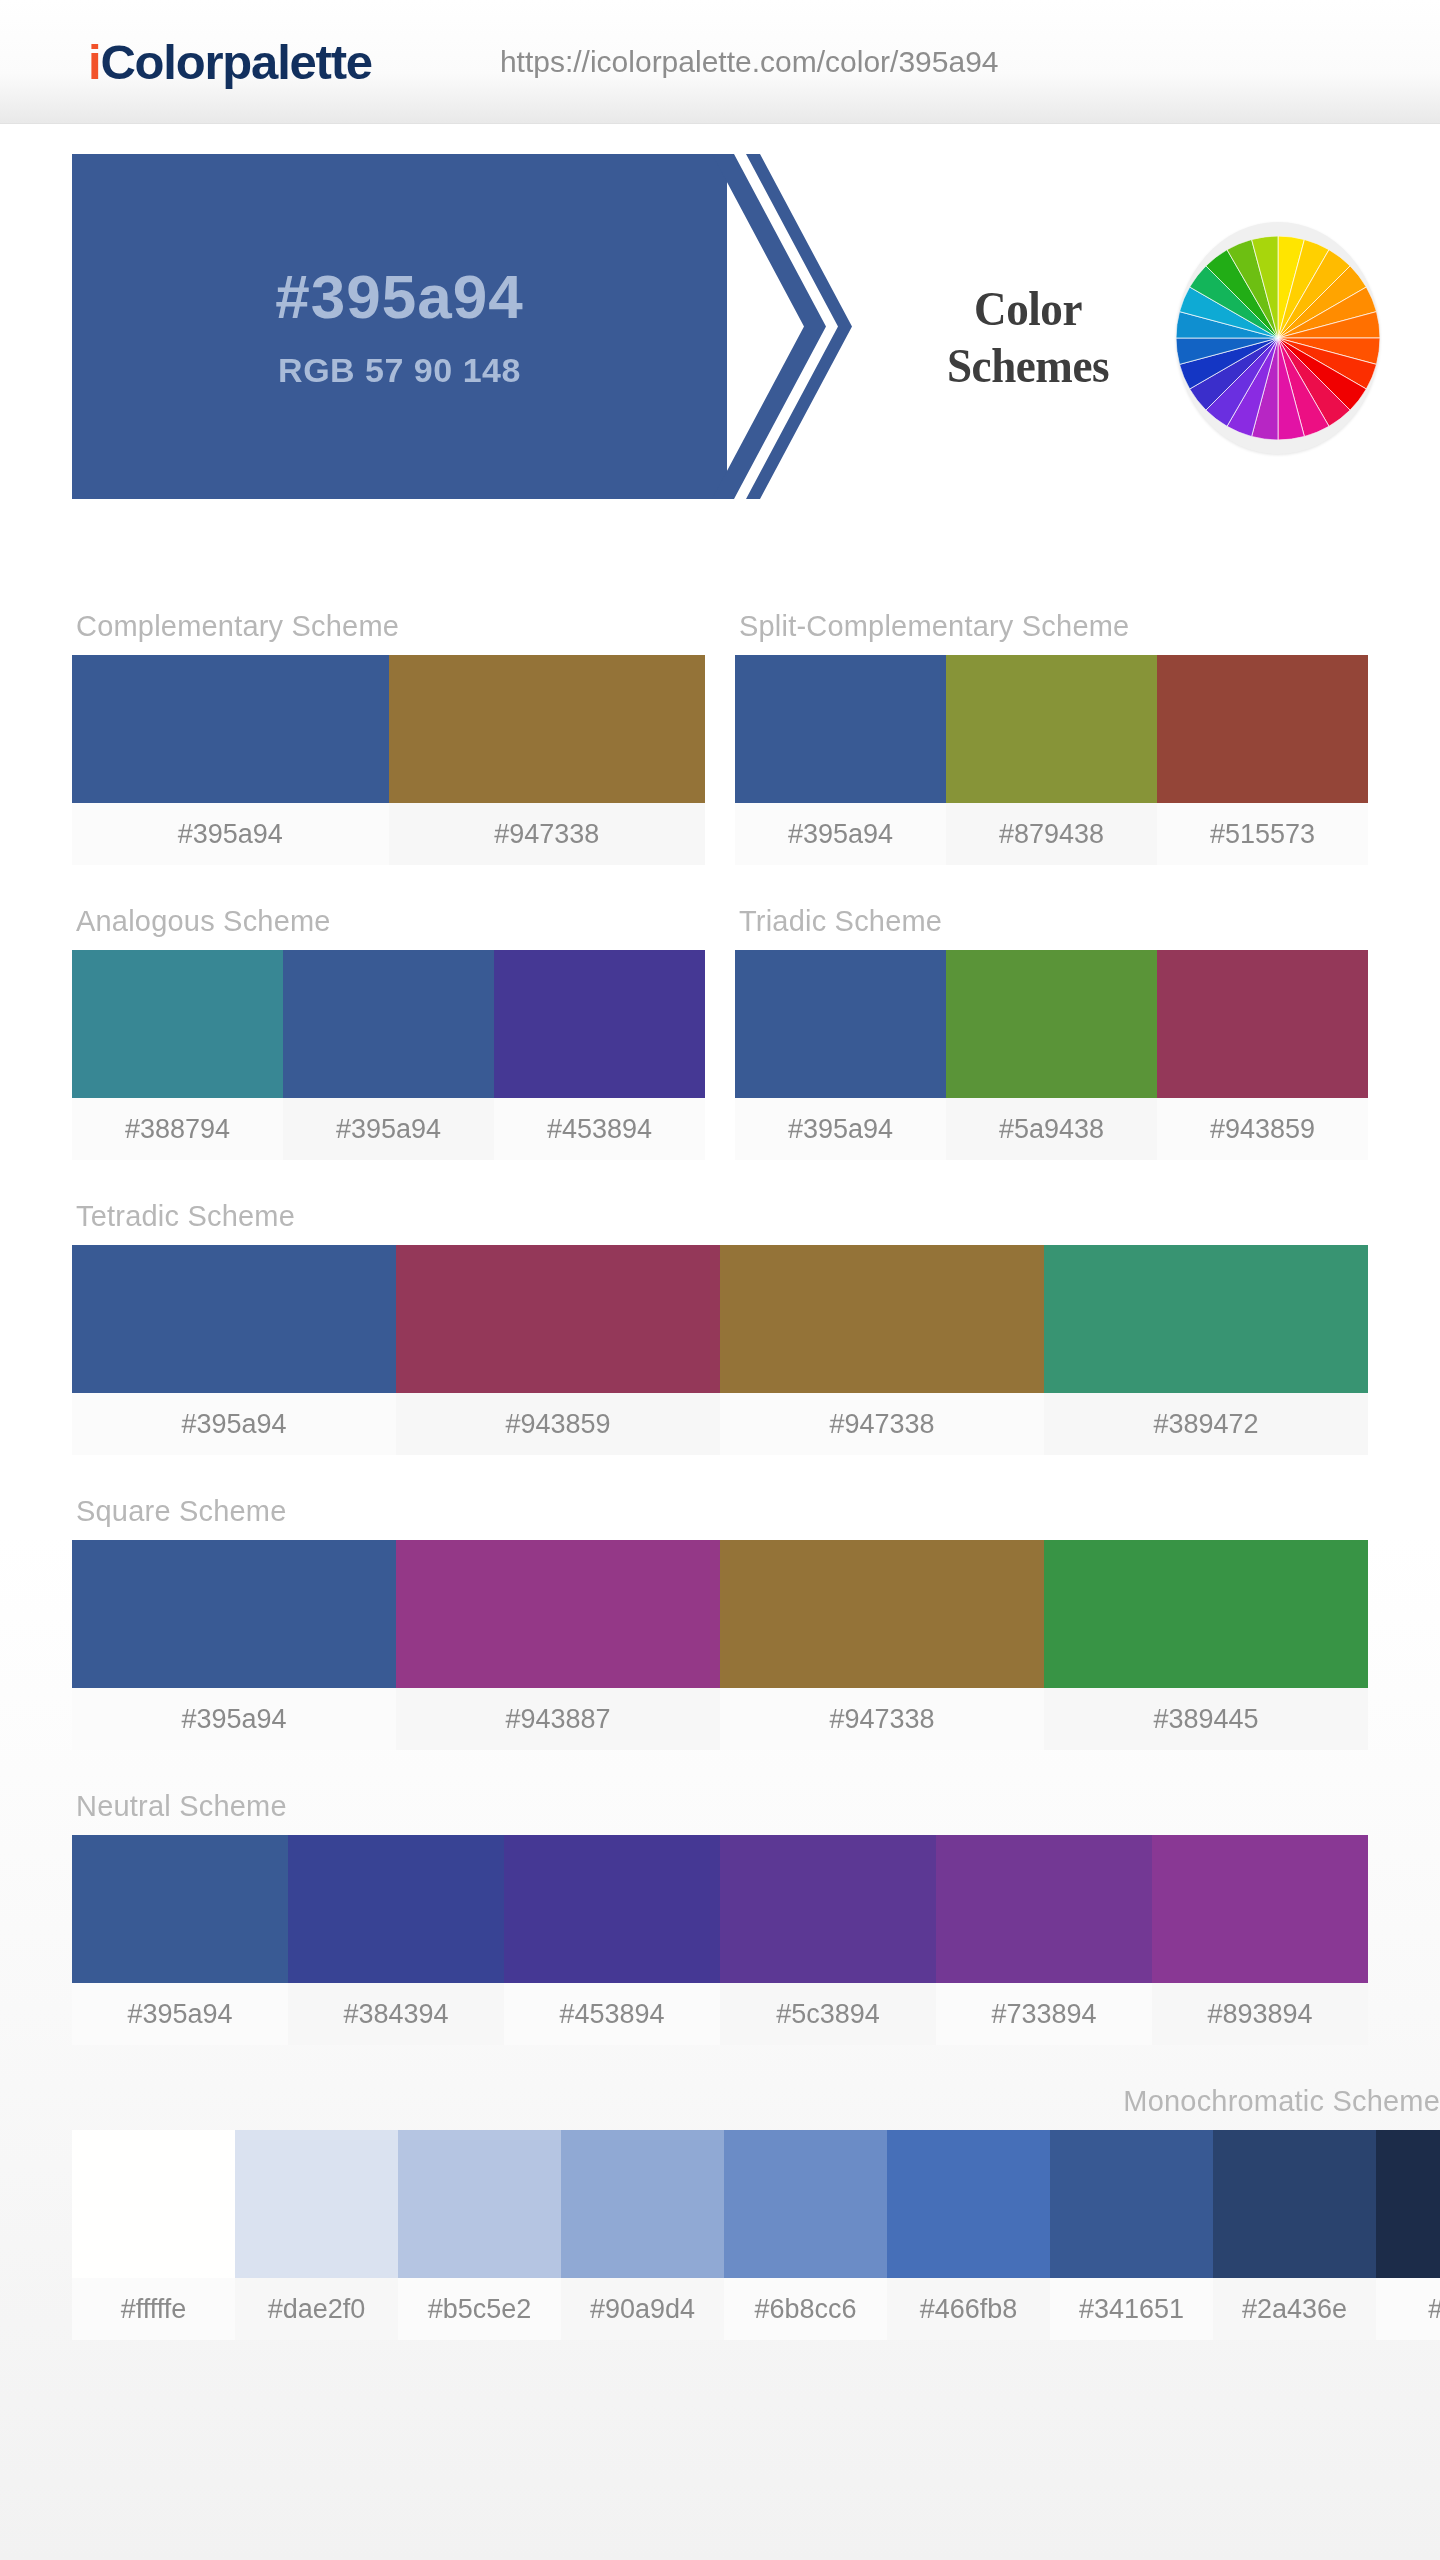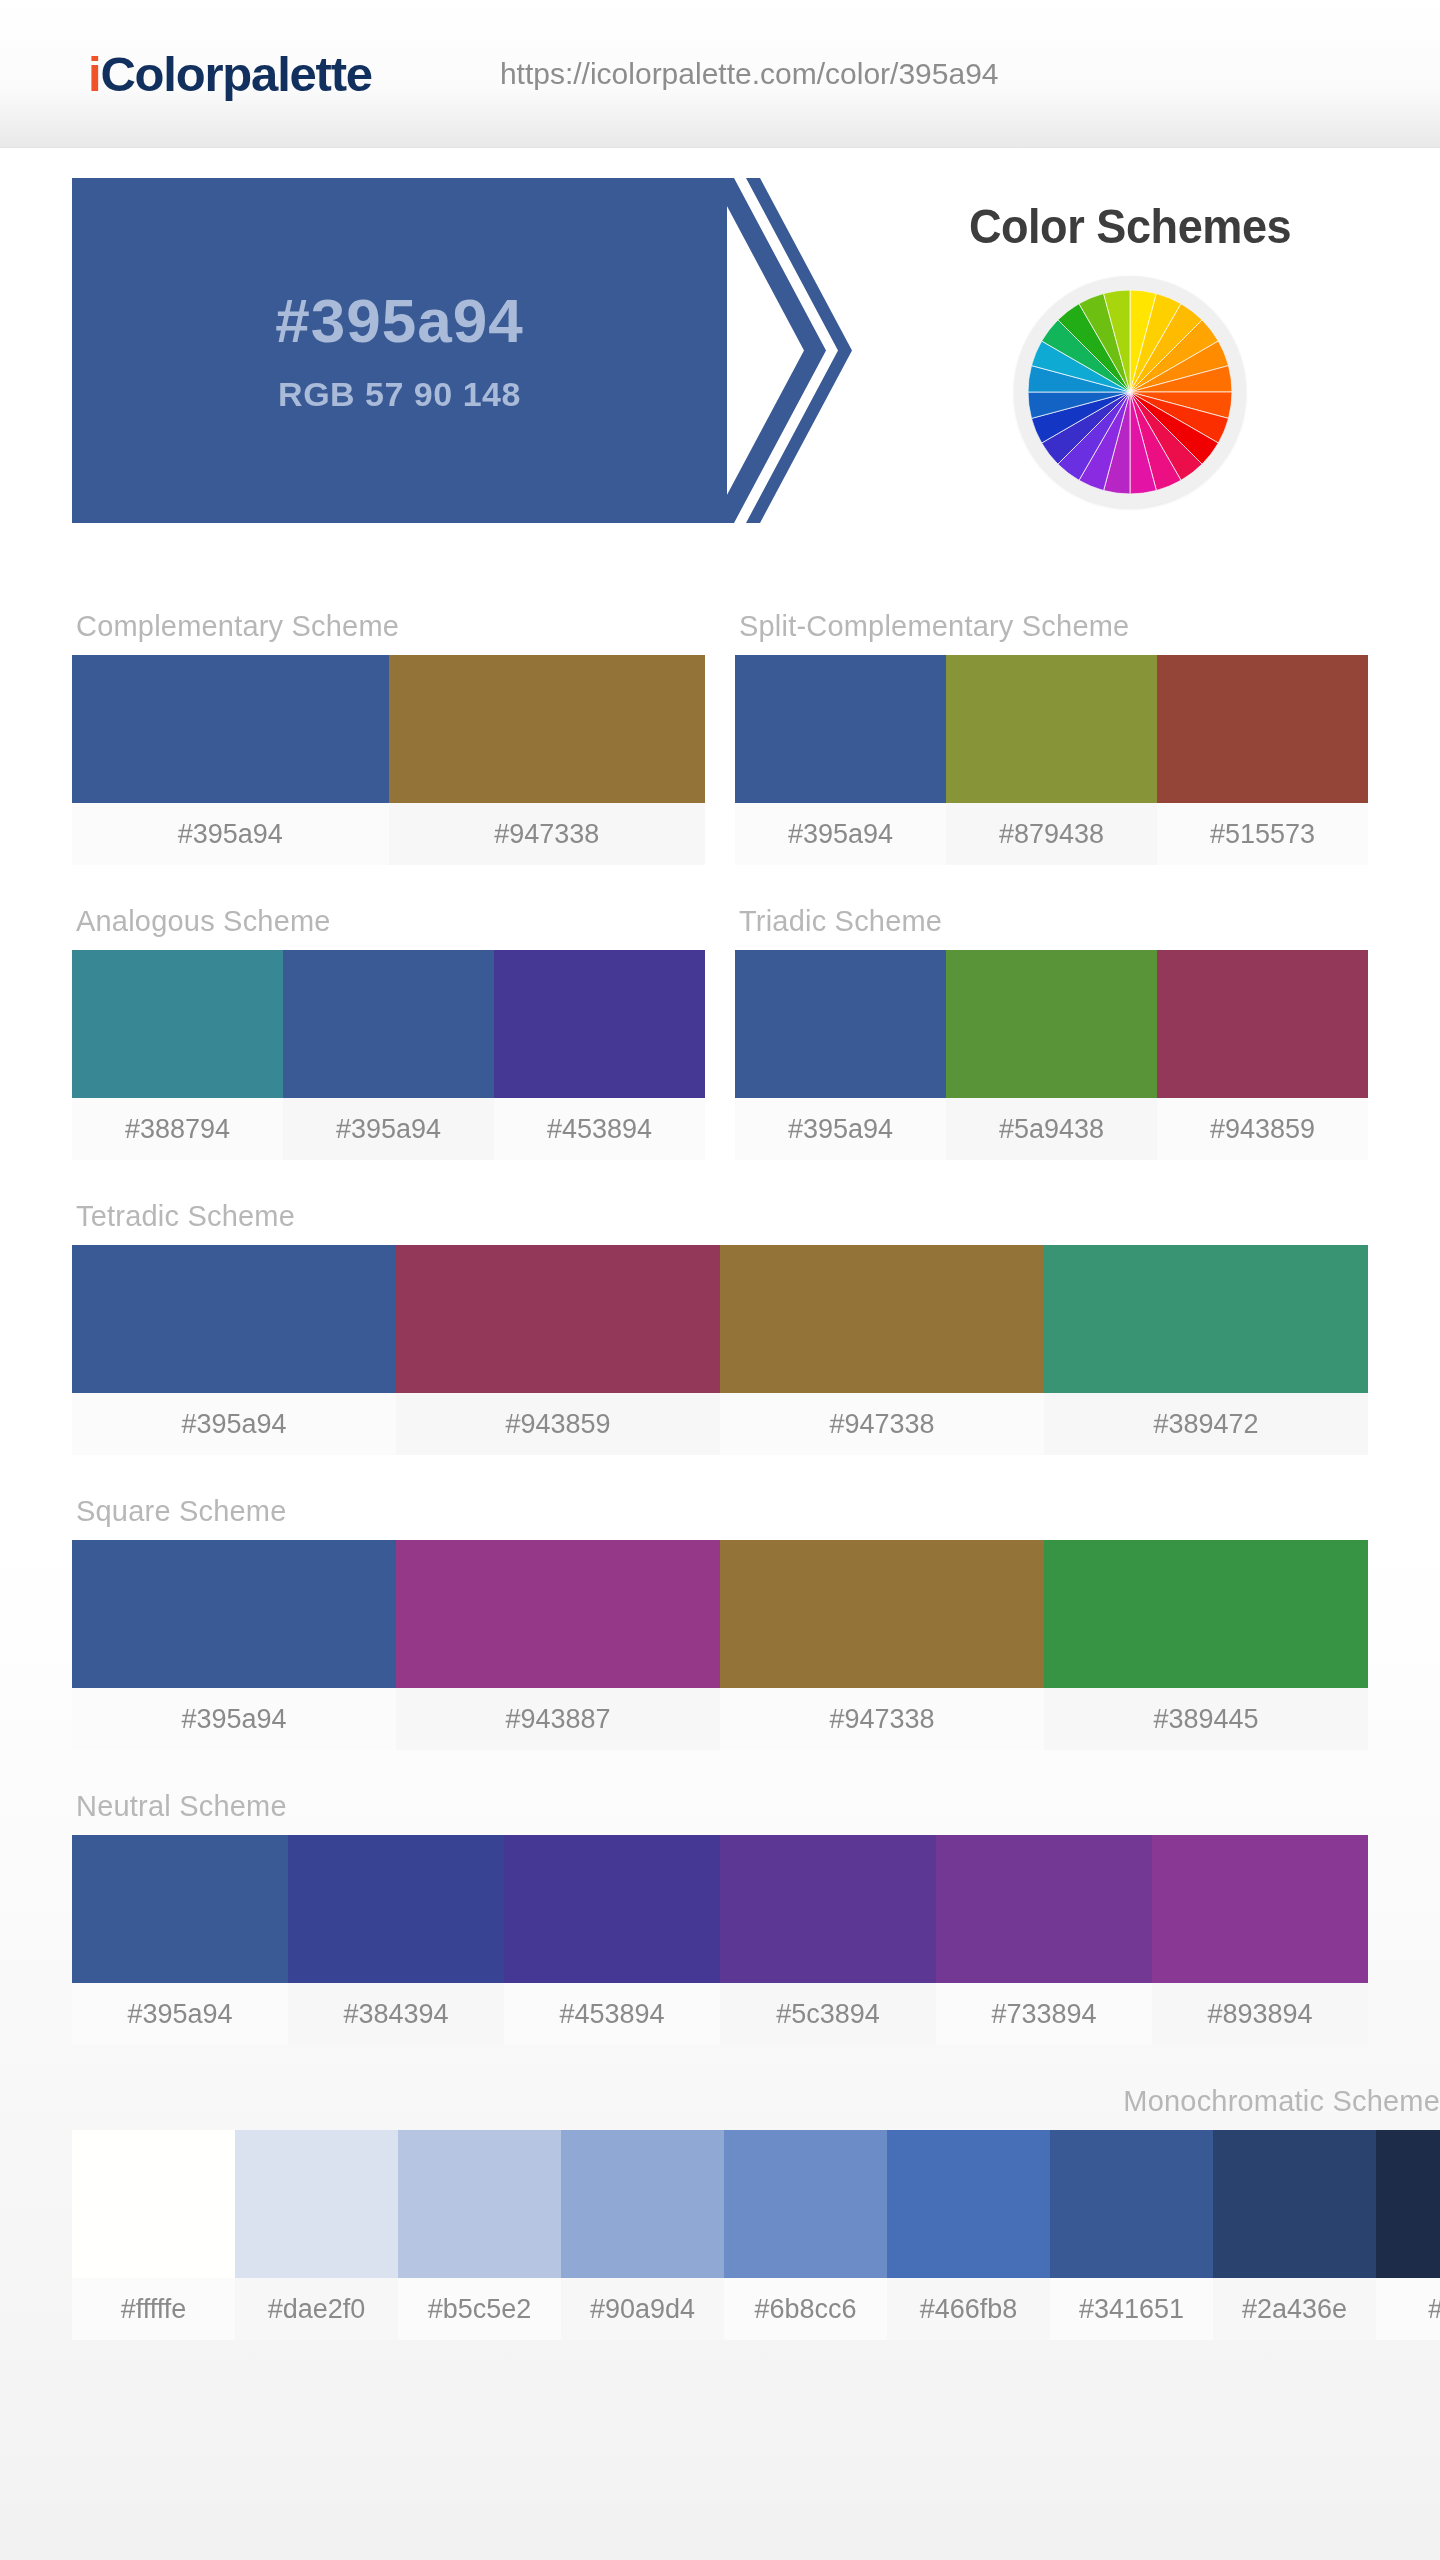--- a/index.html
+++ b/index.html
@@ -14,21 +14,21 @@
   .page {
     position: relative;
     width: 1440px;
     height: 2560px;
     background: linear-gradient(to bottom, #ffffff 0%, #ffffff 60%, #f2f2f2 100%);
   }
 
   
   .header {
     position: relative;
-    height: 148px;
+    height: 124px;
     background: linear-gradient(to bottom, #ffffff 0%, #fbfbfb 60%, #e9e9e9 100%);
     border-bottom: 1px solid #e2e2e2;
     display: flex;
     align-items: center;
   }
   .logo {
     margin-left: 88px;
     font-size: 49px;
     font-weight: bold;
     letter-spacing: -1.2px;
@@ -91,22 +91,23 @@
     letter-spacing: 0.5px;
   }
 
   .wheel-block {
     position: absolute;
     left: 880px;
     top: 0;
     width: 500px;
     height: 345px;
     display: flex;
-    flex-direction: column;
+    flex-direction: row;
     align-items: center;
+    font-family: Liberation Serif, serif;
   }
   .schemes-title {
     font-size: 49px;
     font-weight: bold;
     color: #3d3d3d;
     letter-spacing: -0.5px;
     text-align: center;
     width: 100%;
     margin-top: 20px;
     transform: scaleX(0.92);

